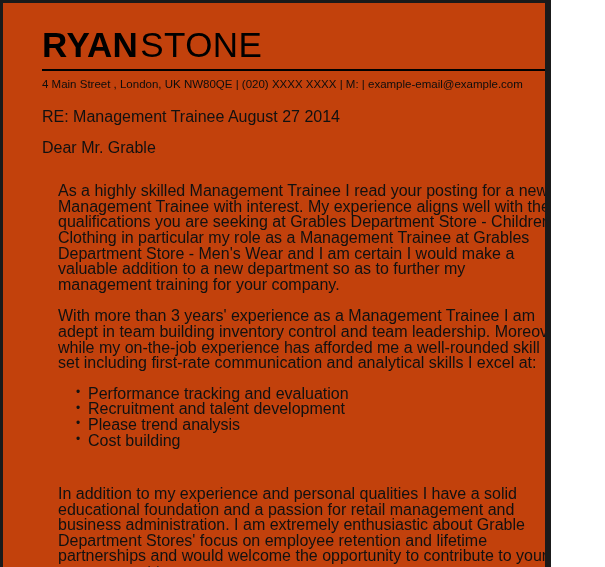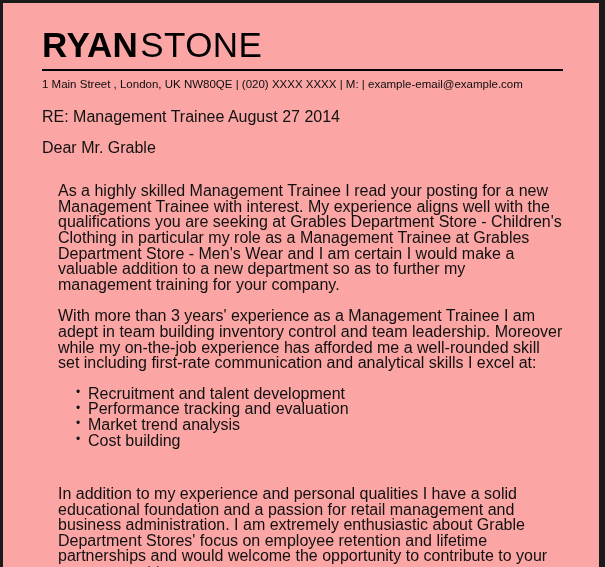--- a/index.html
+++ b/index.html
@@ -9,24 +9,24 @@
     background: #ffffff;
   }
 
   body {
     font-family: "Liberation Sans", sans-serif;
     -webkit-font-smoothing: antialiased;
   }
 
   .page {
     position: relative;
-    width: 605px;
+    width: 551px;
     height: 567px;
     box-sizing: border-box;
-    background: #fca5a5;
+    background: #c2410c;
     border-left: 3px solid #1a1a1a;
     border-right: 6px solid #1a1a1a;
     border-top: 3px solid #1a1a1a;
     overflow: hidden;
   }
 
   .content {
     position: absolute;
     left: 39px;
     top: 0;
@@ -124,37 +124,37 @@
 <body>
 
 <div class="page">
   <div class="content">
 
     <div class="letter-header">
       <div class="name-line">
         <span class="name-first">RYAN</span><span class="name-last">STONE</span>
       </div>
       <div class="header-rule"></div>
-      <div class="contact-line">1 Main Street , London, UK NW80QE  |  (020) XXXX XXXX  |  M:  |  example-email@example.com</div>
+      <div class="contact-line">4 Main Street , London, UK NW80QE  |  (020) XXXX XXXX  |  M:  |  example-email@example.com</div>
     </div>
 
     <div class="letter-body">
 
       <div class="subject-line">RE: Management Trainee August 27 2014</div>
 
       <div class="salutation">Dear Mr. Grable</div>
 
       <p class="para">As a highly skilled Management Trainee I read your posting for a new Management Trainee with interest. My experience aligns well with the qualifications you are seeking at Grables Department Store - Children's Clothing in particular my role as a Management Trainee at Grables Department Store - Men's Wear and I am certain I would make a valuable addition to a new department so as to further my management training for your company.</p>
 
       <p class="para tight">With more than 3 years' experience as a Management Trainee I am adept in team building inventory control and team leadership. Moreover while my on-the-job experience has afforded me a well-rounded skill set including first-rate communication and analytical skills I excel at:</p>
 
       <ul class="skills-list">
+        <li>Performance tracking and evaluation</li>
         <li>Recruitment and talent development</li>
-        <li>Performance tracking and evaluation</li>
-        <li>Market trend analysis</li>
+        <li>Please trend analysis</li>
         <li>Cost building</li>
       </ul>
 
       <div class="post-list-gap"></div>
 
       <p class="para">In addition to my experience and personal qualities I have a solid educational foundation and a passion for retail management and business administration. I am extremely enthusiastic about Grable Department Stores' focus on employee retention and lifetime partnerships and would welcome the opportunity to contribute to your management team.</p>
 
 
     </div>
   </div>

